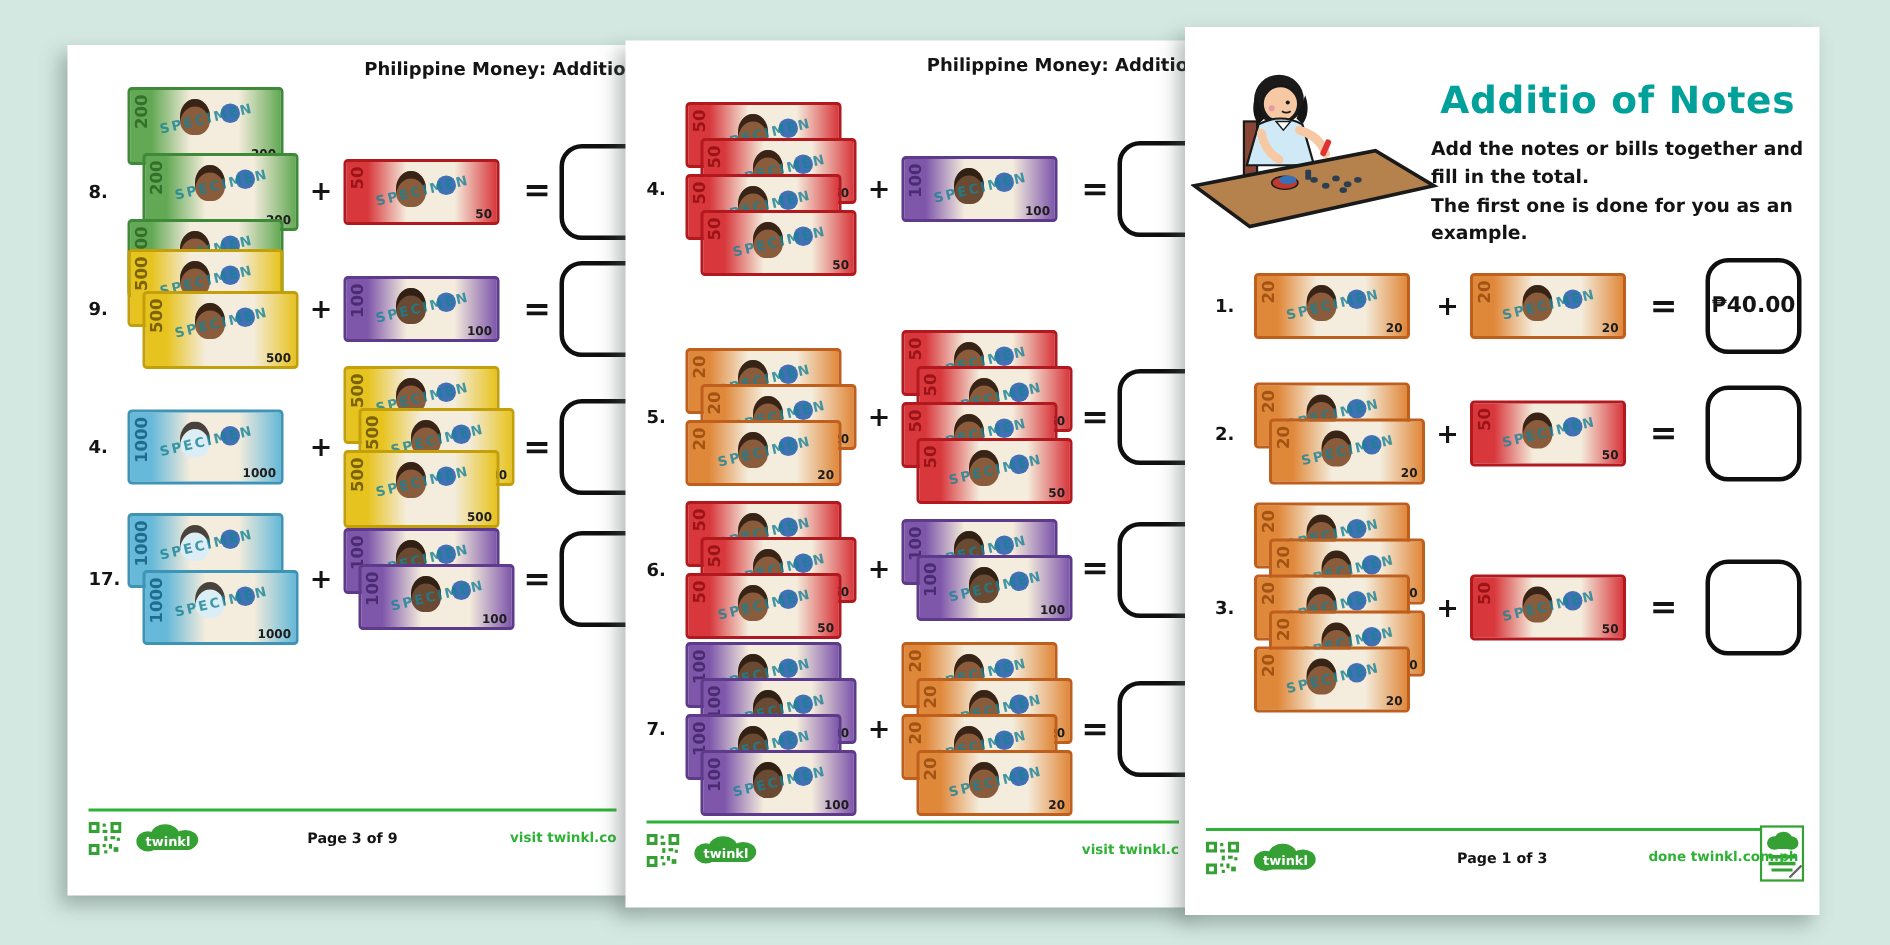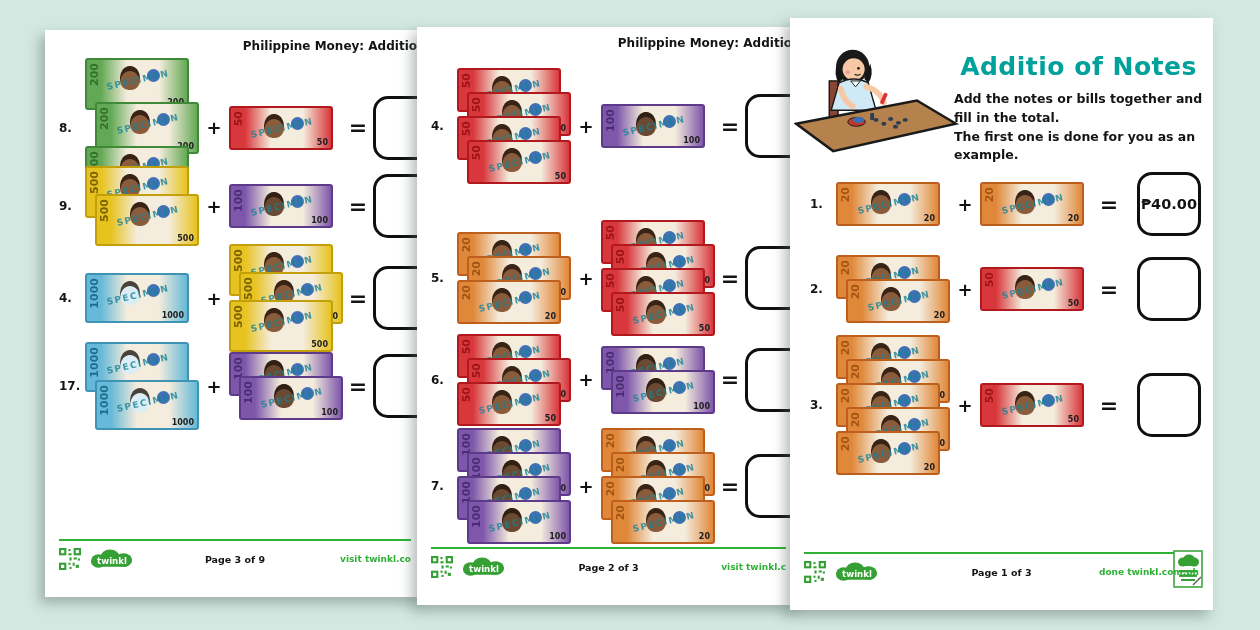--- a/index.html
+++ b/index.html
@@ -499,21 +499,20 @@
     </svg>
     <svg width="46" height="22" viewBox="0 0 48 22">
       <g fill="#35a033">
           <ellipse cx="10" cy="13" rx="8" ry="7"></ellipse>
           <ellipse cx="22" cy="9" rx="10" ry="8"></ellipse>
           <ellipse cx="36" cy="12" rx="9" ry="7"></ellipse>
           <rect x="5" y="9" width="38" height="10" rx="5"></rect>
         </g>
       <text x="24" y="16" fill="#fff" font-size="9" font-weight="bold" text-anchor="middle" font-family="DejaVu Sans, sans-serif">twinkl</text>
     </svg>
-    <span class="page-label">Page 2 of 3</span>
     <span class="site-link">visit twinkl.c</span>
   </div>
 </div>
 
 <div class="page page1">
   <div class="p1-header">
     <svg class="girl-art" viewBox="0 0 170 115">
       <rect x="36" y="40" width="9" height="40" fill="#8a4634" stroke="#1a1a1a" stroke-width="1.5"></rect>
       <circle cx="60" cy="25" r="17" fill="#1a1a1a"></circle>
       <circle cx="61" cy="28" r="12" fill="#f6c9a4" stroke="#1a1a1a" stroke-width="1.3"></circle>

